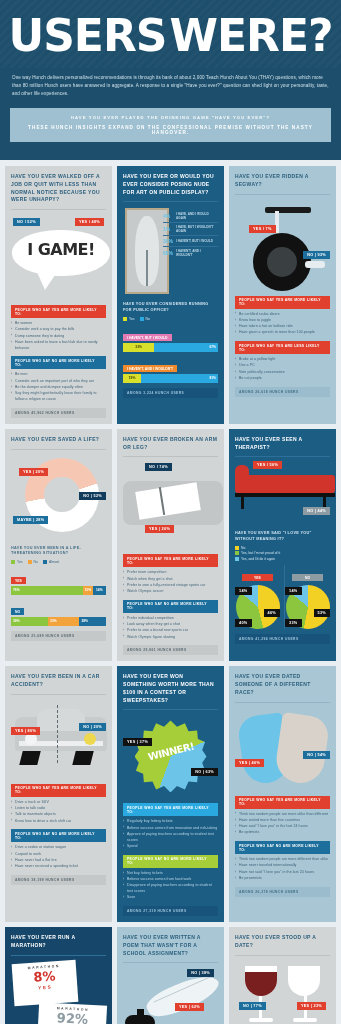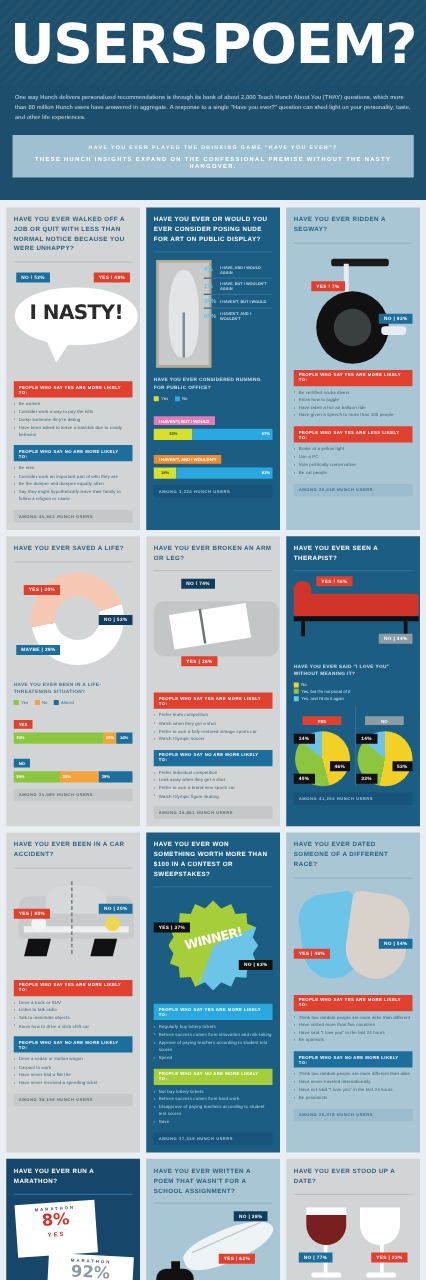--- a/index.html
+++ b/index.html
@@ -98,21 +98,21 @@
     inset:26%;}
 </style>
 </head>
 <body>
 
 <div class="page">
 
   <div class="hdr">
     <div class="title">
       <span class="w">USERS</span>
-      <span class="w">POEM?</span>
+      <span class="w">WERE?</span>
     </div>
   </div>
   <div class="intro">One way Hunch delivers personalized recommendations is through its bank of about 2,000 Teach Hunch About You (THAY) questions, which more than 80 million Hunch users have answered in aggregate. A response to a single "Have you ever?" question can shed light on your personality, taste, and other life experiences.</div>
   <div style="background:#1d4e6b;padding:0 0 10px;">
     <div class="banner">
       <div class="l1">HAVE YOU EVER PLAYED THE DRINKING GAME "HAVE YOU EVER"?</div>
       <div class="l2">THESE HUNCH INSIGHTS EXPAND ON THE CONFESSIONAL PREMISE WITHOUT THE NASTY HANGOVER.</div>
     </div>
   </div>
 
@@ -120,21 +120,21 @@
   <div class="grid">
 
     <div class="panel p-gray">
       <div class="q">HAVE YOU EVER WALKED OFF A JOB OR QUIT WITH LESS THAN NORMAL NOTICE BECAUSE YOU WERE UNHAPPY?</div>
       <div class="q-rule"></div>
       <div class="stage">
         <div class="pill blue dn" style="top:4px;left:2px;border-top-color:#1c6f9c;">NO | 52%</div>
         <div class="pill red dn" style="top:4px;right:2px;border-top-color:#e1402e;">YES | 48%</div>
         <div style="position:absolute;top:16px;left:1px;width:98px;height:46px;background:#fff;border-radius:48%;"></div>
         <div style="position:absolute;top:58px;left:26px;width:0;height:0;border-left:8px solid transparent;border-right:12px solid transparent;border-top:18px solid #fff;"></div>
-        <div style="position:absolute;top:26px;left:0;width:100px;text-align:center;font-size:16px;font-weight:bold;color:#2b2b2b;font-family:'DejaVu Sans',sans-serif;letter-spacing:-.5px;">I NASTY!</div>
+        <div style="position:absolute;top:26px;left:0;width:100px;text-align:center;font-size:16px;font-weight:bold;color:#2b2b2b;font-family:'DejaVu Sans',sans-serif;letter-spacing:-.5px;">I GAME!</div>
       </div>
       <div class="sec red">PEOPLE WHO SAY YES ARE MORE LIKELY TO:</div>
       <ul class="bl">
         <li>Be women</li>
         <li>Consider work a way to pay the bills</li>
         <li>Dump someone they're dating</li>
         <li>Have been asked to leave a bar/club due to rowdy behavior</li>
       </ul>
       <div class="sec blue">PEOPLE WHO SAY NO ARE MORE LIKELY TO:</div>
       <ul class="bl">

